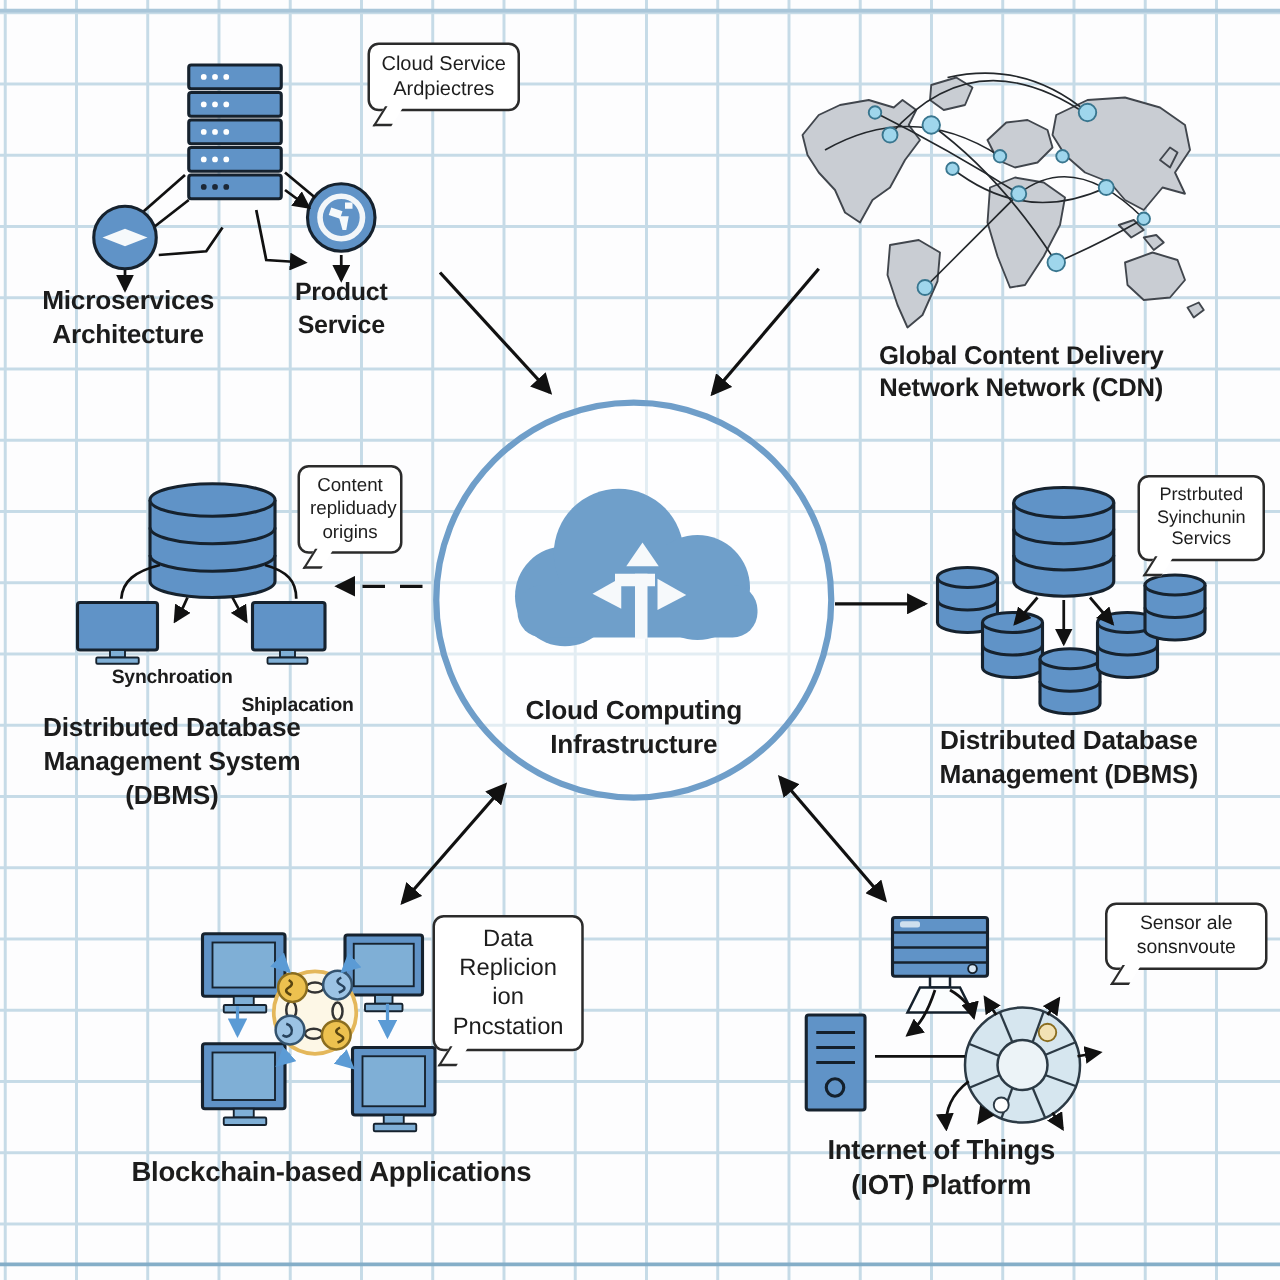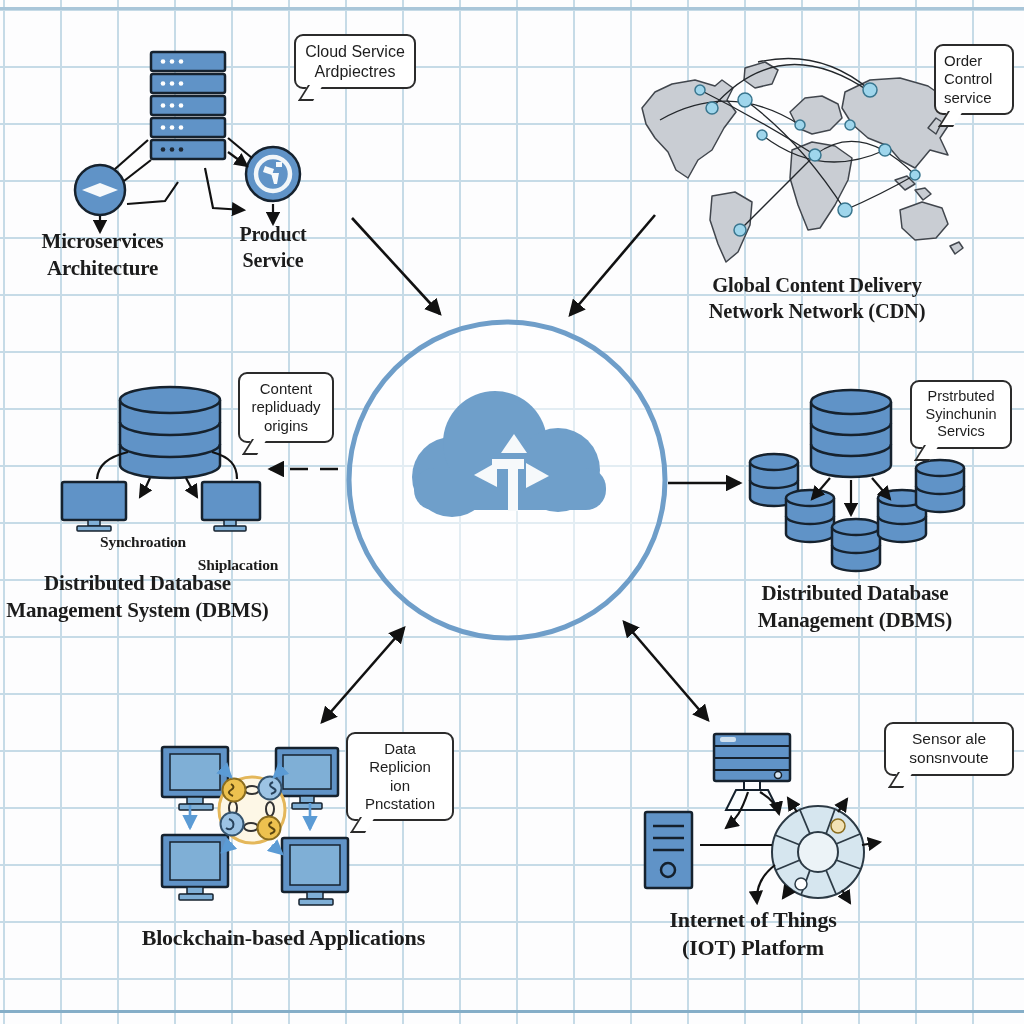--- a/index.html
+++ b/index.html
@@ -15,21 +15,21 @@
       linear-gradient(to right, var(--grid-line) 2px, transparent 2px),
       linear-gradient(to bottom, var(--grid-line) 2px, transparent 2px);
     background-size:57px 57px; background-position:3px 9px;
   }
   .edge-line{position:absolute;left:0;width:100%;height:3px;}
   .edge-top{top:7px;background:#a9c6d9;}
   .edge-bottom{top:1010px;background:#85aec8;}
   svg{position:absolute;left:0;top:0;}
   .lbl{
     position:absolute;text-align:center;white-space:pre-line;color:#1c1c1c;
-    font-weight:700;line-height:1.28;letter-spacing:-0.2px;font-family:Liberation Serif, serif;
+    font-weight:700;line-height:1.28;letter-spacing:-0.2px;
   }
   .lbl-main{font-size:21px;}
   .lbl-small{font-size:15.5px;font-weight:600;}
   .bubble{
     position:absolute;background:#fff;border:2px solid var(--bubble-border);
     border-radius:9px;padding:6px 8px;text-align:center;color:#1d1d1d;
     white-space:pre-line;line-height:1.22;box-sizing:border-box;
   }
   .bubble::after{
     content:'';position:absolute;left:12px;bottom:-14px;width:13px;height:14px;background:#fff;
@@ -334,36 +334,35 @@
   </svg>
 
   <div class="lbl lbl-main" style="left:5px;top:228px;width:195px;">Microservices
 Architecture</div>
   <div class="lbl lbl-main" style="left:223px;top:222px;width:100px;font-size:20px;">Product
 Service</div>
   <div class="lbl lbl-main" style="left:667px;top:272px;width:300px;font-size:20.5px;">Global Content Delivery
 Network Network (CDN)</div>
   <div class="lbl lbl-main" style="left:0px;top:570px;width:275px;">Distributed Database
 Management System (DBMS)</div>
+  <div class="lbl lbl-main" style="left:377px;top:556px;width:260px;">Cloud Computing
+Infrastructure</div>
   <div class="lbl lbl-main" style="left:705px;top:580px;width:300px;">Distributed Database
 Management (DBMS)</div>
   <div class="lbl lbl-main" style="left:75px;top:924px;width:350px;font-size:22px;text-align:right;">Blockchain-based Applications</div>
   <div class="lbl lbl-main" style="left:628px;top:906px;width:250px;font-size:22px;">Internet of Things
 (IOT) Platform</div>
   <div class="lbl lbl-small" style="left:66px;top:532px;width:120px;text-align:right;">Synchroation</div>
   <div class="lbl lbl-small" style="left:178px;top:530px;width:120px;margin-top:25px;">Shiplacation</div>
 
   <div class="bubble" style="left:294px;top:34px;width:122px;font-size:16px;">Cloud Service
 Ardpiectres</div>
-  <div class="bubble" style="left:934px;top:44px;width:80px;font-size:15px;text-align:left;">Order
-Control
-service</div>
-  <div class="bubble" style="left:238px;top:372px;width:96px;font-size:15px;">Content
+  <div class="bubble" style="left:238px;top:372px;width:84px;font-size:15px;">Content
 repliduady
 origins</div>
   <div class="bubble" style="left:910px;top:380px;width:102px;font-size:14.5px;">Prstrbuted
 Syinchunin
 Servics</div>
-  <div class="bubble" style="left:346px;top:732px;width:108px;font-size:15px;">Data Replicion
+  <div class="bubble" style="left:346px;top:732px;width:121px;font-size:19px;">Data Replicion
 ion Pncstation</div>
   <div class="bubble" style="left:884px;top:722px;width:130px;font-size:15.5px;">Sensor ale
 sonsnvoute</div>
 </div>
 
 </body></html>

